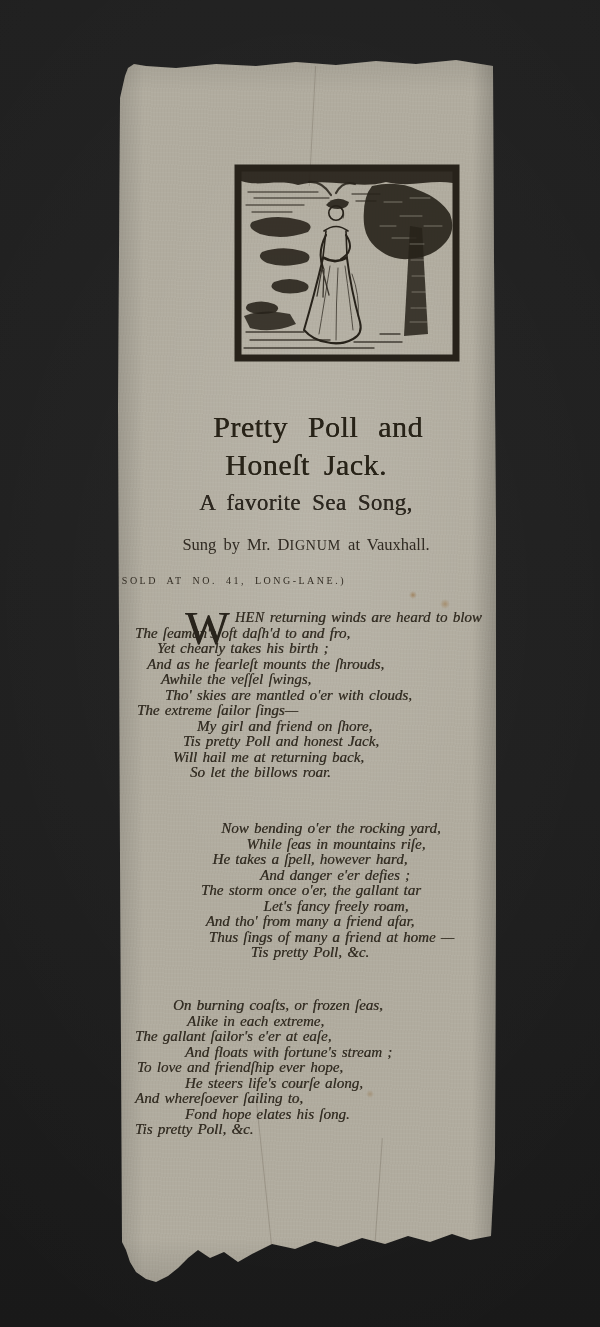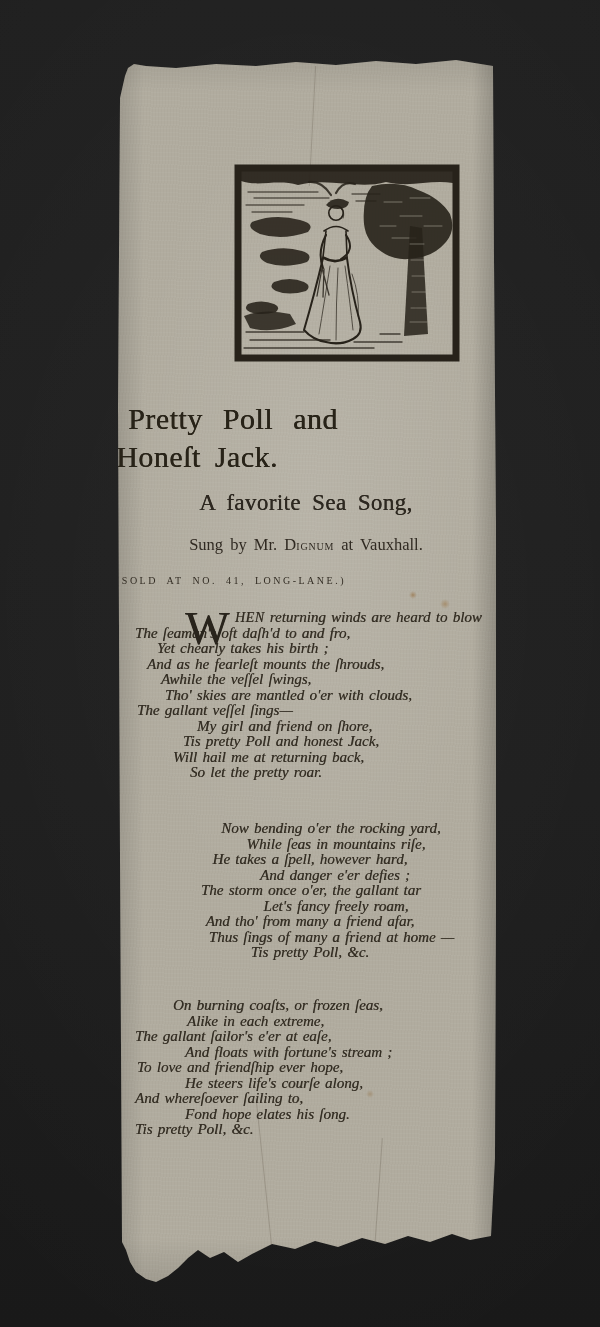--- a/index.html
+++ b/index.html
@@ -39,29 +39,29 @@
     );
     color:#2b2620;
   }
   .crease{position:absolute;background:rgba(75,66,52,0.22);pointer-events:none;}
   .crease.c1{left:196px;top:8px;width:1px;height:120px;transform:rotate(3deg);}
   .crease.c2{left:148px;top:1040px;width:1px;height:160px;transform:rotate(-6deg);}
   .crease.c3{left:262px;top:1080px;width:1px;height:110px;transform:rotate(4deg);}
 
   .woodcut{position:absolute;left:118px;top:106px;width:226px;height:198px;}
 
-  .title-block{position:absolute;left:0;top:342px;width:100%;color:#282318;}
+  .title-block{position:absolute;left:0;top:350px;width:100%;text-align:center;color:#282318;}
   .title-line{font-size:30px;line-height:38px;letter-spacing:0.5px;text-shadow:0.4px 0 0 currentColor;}
   .title-line.l1{word-spacing:12px;position:relative;left:12px;}
   .title-line.l2{word-spacing:6px;}
   .subtitle{position:absolute;left:0;top:432px;width:100%;text-align:center;
     font-size:23px;word-spacing:5px;letter-spacing:0.4px;color:#2d2820;text-shadow:0.3px 0 0 currentColor;}
   .credit{position:absolute;left:0;top:477px;width:100%;text-align:center;
     font-size:16.5px;word-spacing:3px;color:#302a22;}
-  .credit .sc{font-size:10px;letter-spacing:0.8px;}
+  .credit .sc{font-size:14px;letter-spacing:0.8px;}
   .imprint{position:absolute;left:0;top:517px;width:100%;text-align:left;
     font-size:10px;letter-spacing:2.5px;word-spacing:4px;color:#332d24;}
 
   .verse{position:absolute;left:19px;width:350px;font-style:italic;
     font-size:15px;line-height:15.5px;color:#332d23;word-spacing:1.5px;
     text-shadow:0.3px 0 0 rgba(51,45,35,0.75);}
   .verse .vl{white-space:nowrap;}
   .v1{top:552px;}
   .v2{top:763px;text-align:center;}
   .v3{top:940px;font-style:italic;}
@@ -165,25 +165,25 @@
   <div class="imprint">(SOLD AT NO. 41, LONG-LANE.)</div>
 
   <div class="verse v1">
     <span class="dropcap">W</span>
     <div class="vl" style="padding-left:100px"><span class="op-caps">HEN</span><span> returning winds are heard to blow</span></div>
     <div class="vl" style="padding-left:0px">The ſeaman's oft daſh'd to and fro,</div>
     <div class="vl" style="padding-left:22px">Yet chearly takes his birth ;</div>
     <div class="vl" style="padding-left:12px">And as he fearleſt mounts the ſhrouds,</div>
     <div class="vl" style="padding-left:26px">Awhile the veſſel ſwings,</div>
     <div class="vl" style="padding-left:30px">Tho' skies are mantled o'er with clouds,</div>
-    <div class="vl" style="padding-left:2px">The gallant veſſel ſings—</div>
+    <div class="vl" style="padding-left:2px">The extreme ſailor ſings—</div>
     <div class="vl" style="padding-left:62px">My girl and friend on ſhore,</div>
     <div class="vl" style="padding-left:48px">Tis pretty Poll and honest Jack,</div>
     <div class="vl" style="padding-left:38px">Will hail me at returning back,</div>
-    <div class="vl" style="padding-left:55px">So let the pretty roar.</div>
+    <div class="vl" style="padding-left:55px">So let the billows roar.</div>
   </div>
 
   <div class="verse v2">
     <div class="vl" style="padding-left:42px">Now bending o'er the rocking yard,</div>
     <div class="vl" style="padding-left:52px">While ſeas in mountains riſe,</div>
     <div class="vl" style="padding-left:0px">He takes a ſpell, however hard,</div>
     <div class="vl" style="padding-left:50px">And danger e'er defies ;</div>
     <div class="vl" style="padding-left:2px">The storm once o'er, the gallant tar</div>
     <div class="vl" style="padding-left:52px">Let's fancy freely roam,</div>
     <div class="vl" style="padding-left:0px">And tho' from many a friend afar,</div>

